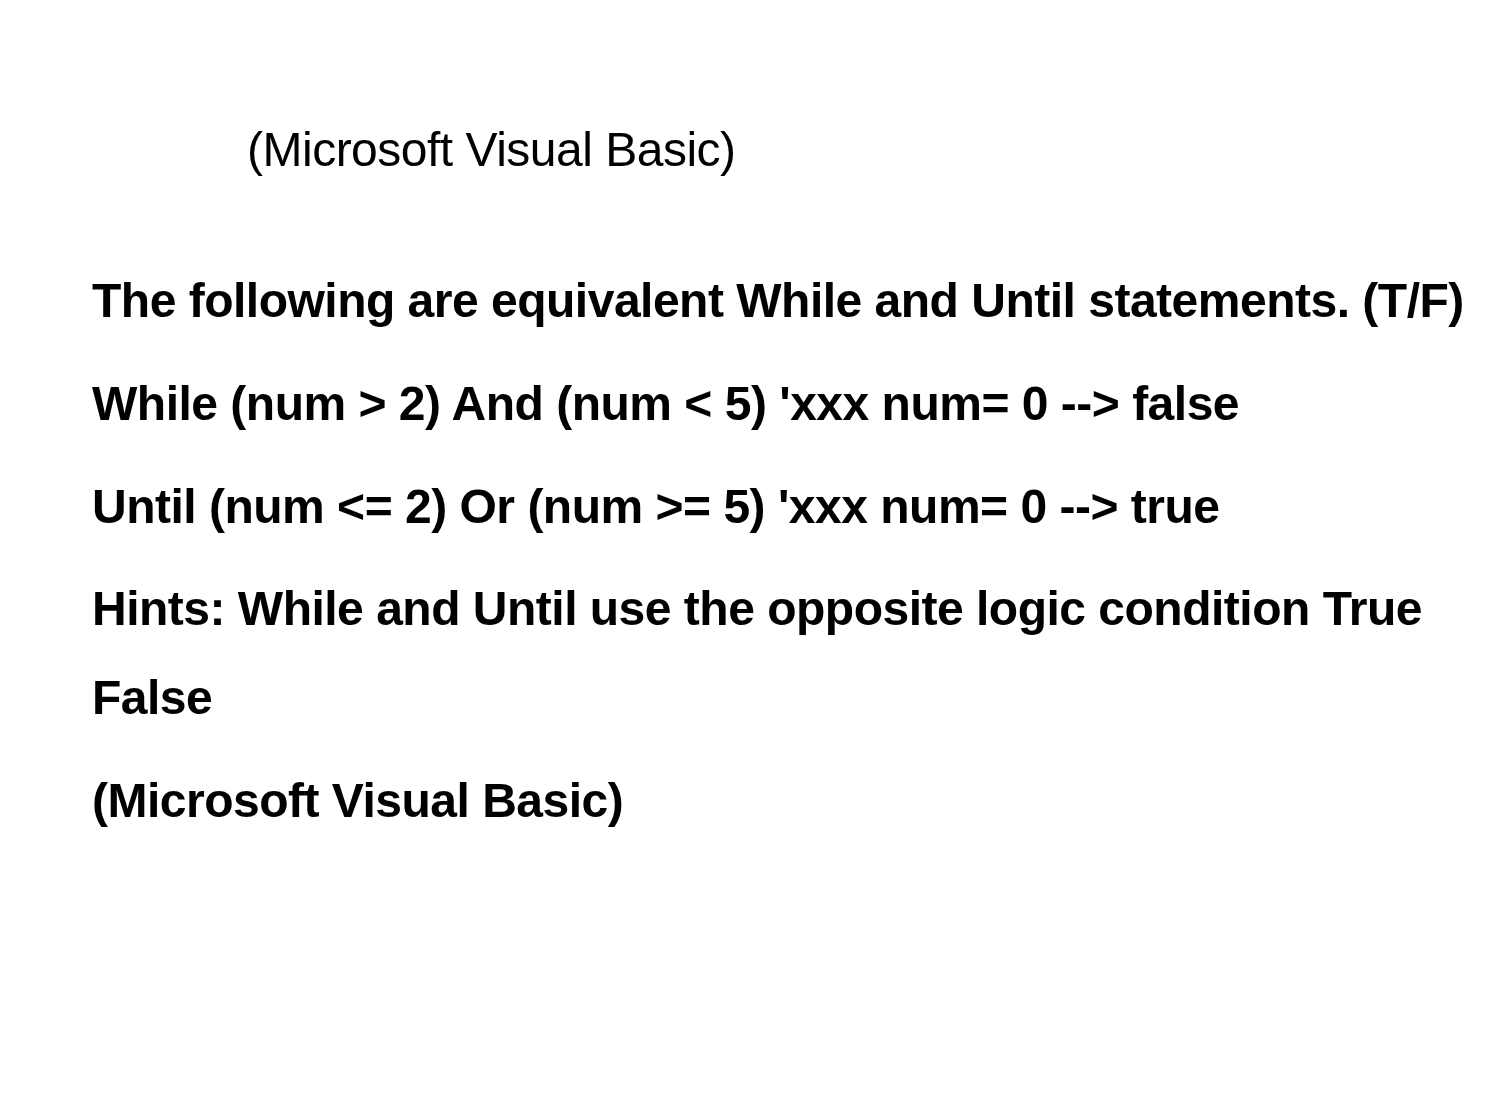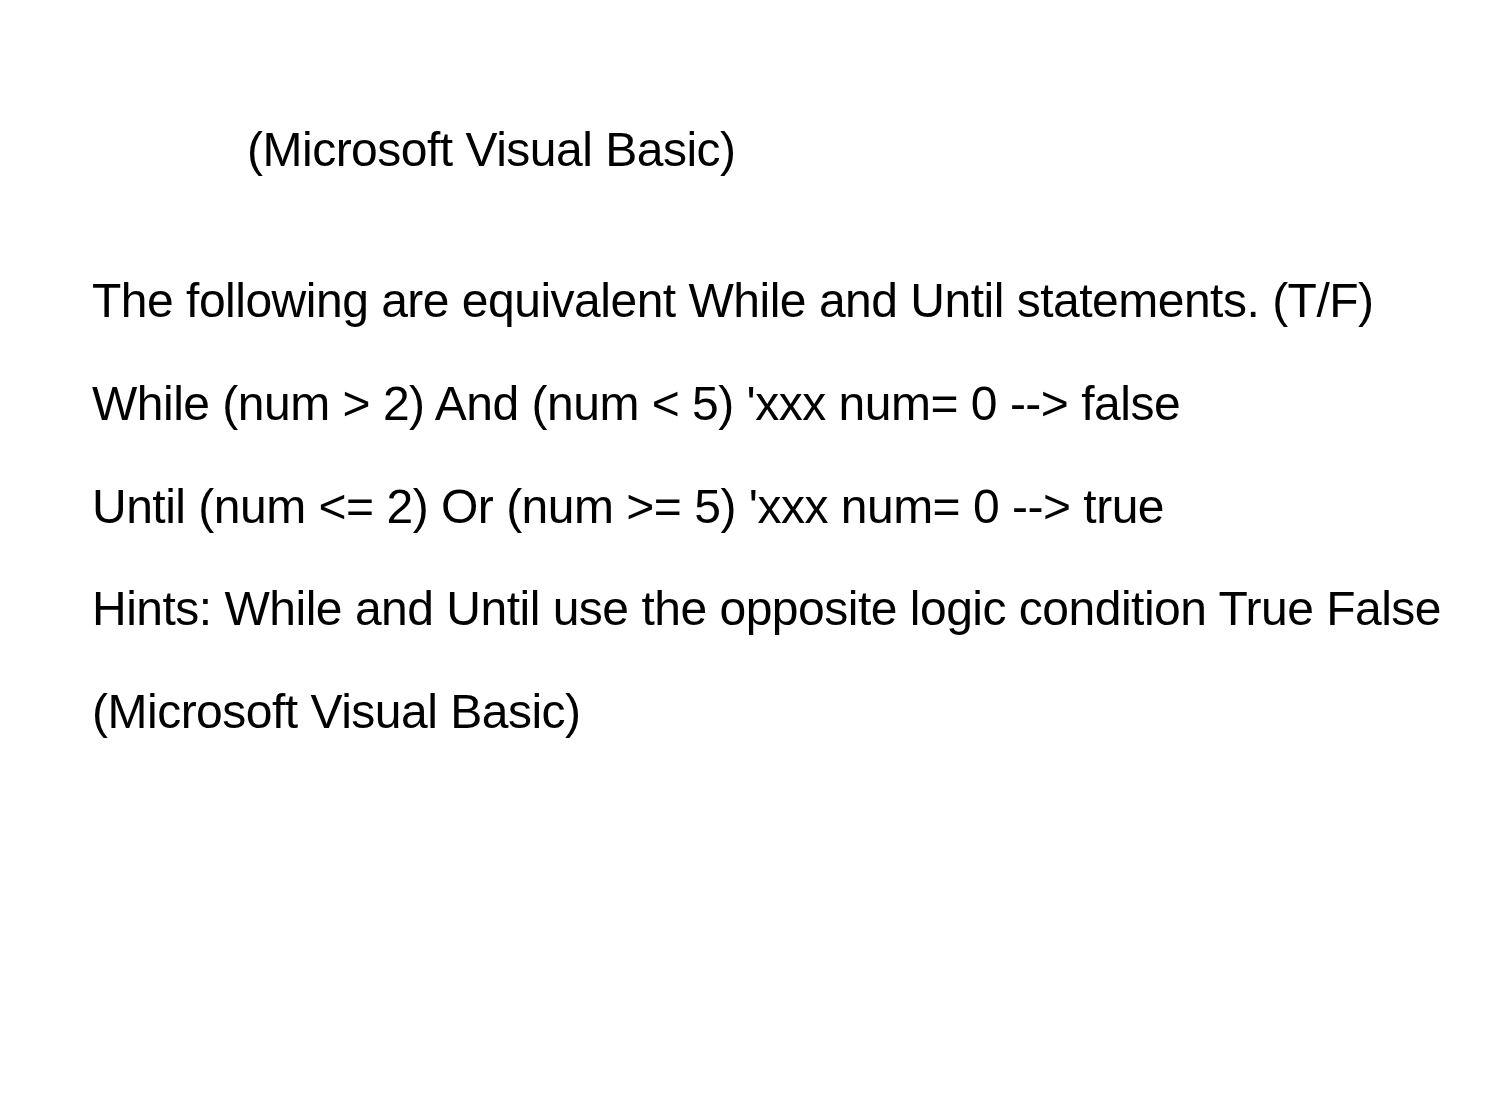--- a/index.html
+++ b/index.html
@@ -19,21 +19,21 @@
     }
     .title-line {
       font-size: 48px;
       font-weight: 400;
       padding-left: 155px;
       margin-bottom: 80px;
       letter-spacing: -0.5px;
     }
     .body-line {
       font-size: 48px;
-      font-weight: 400;
+      font-weight: 700;
       line-height: 1.85;
       letter-spacing: -0.5px;
     }
   </style>
 </head>
 <body>
 
 <div class="title-line">(Microsoft Visual Basic)</div>
 
 <div class="body-line">The following are equivalent While and Until statements. (T/F)</div>

